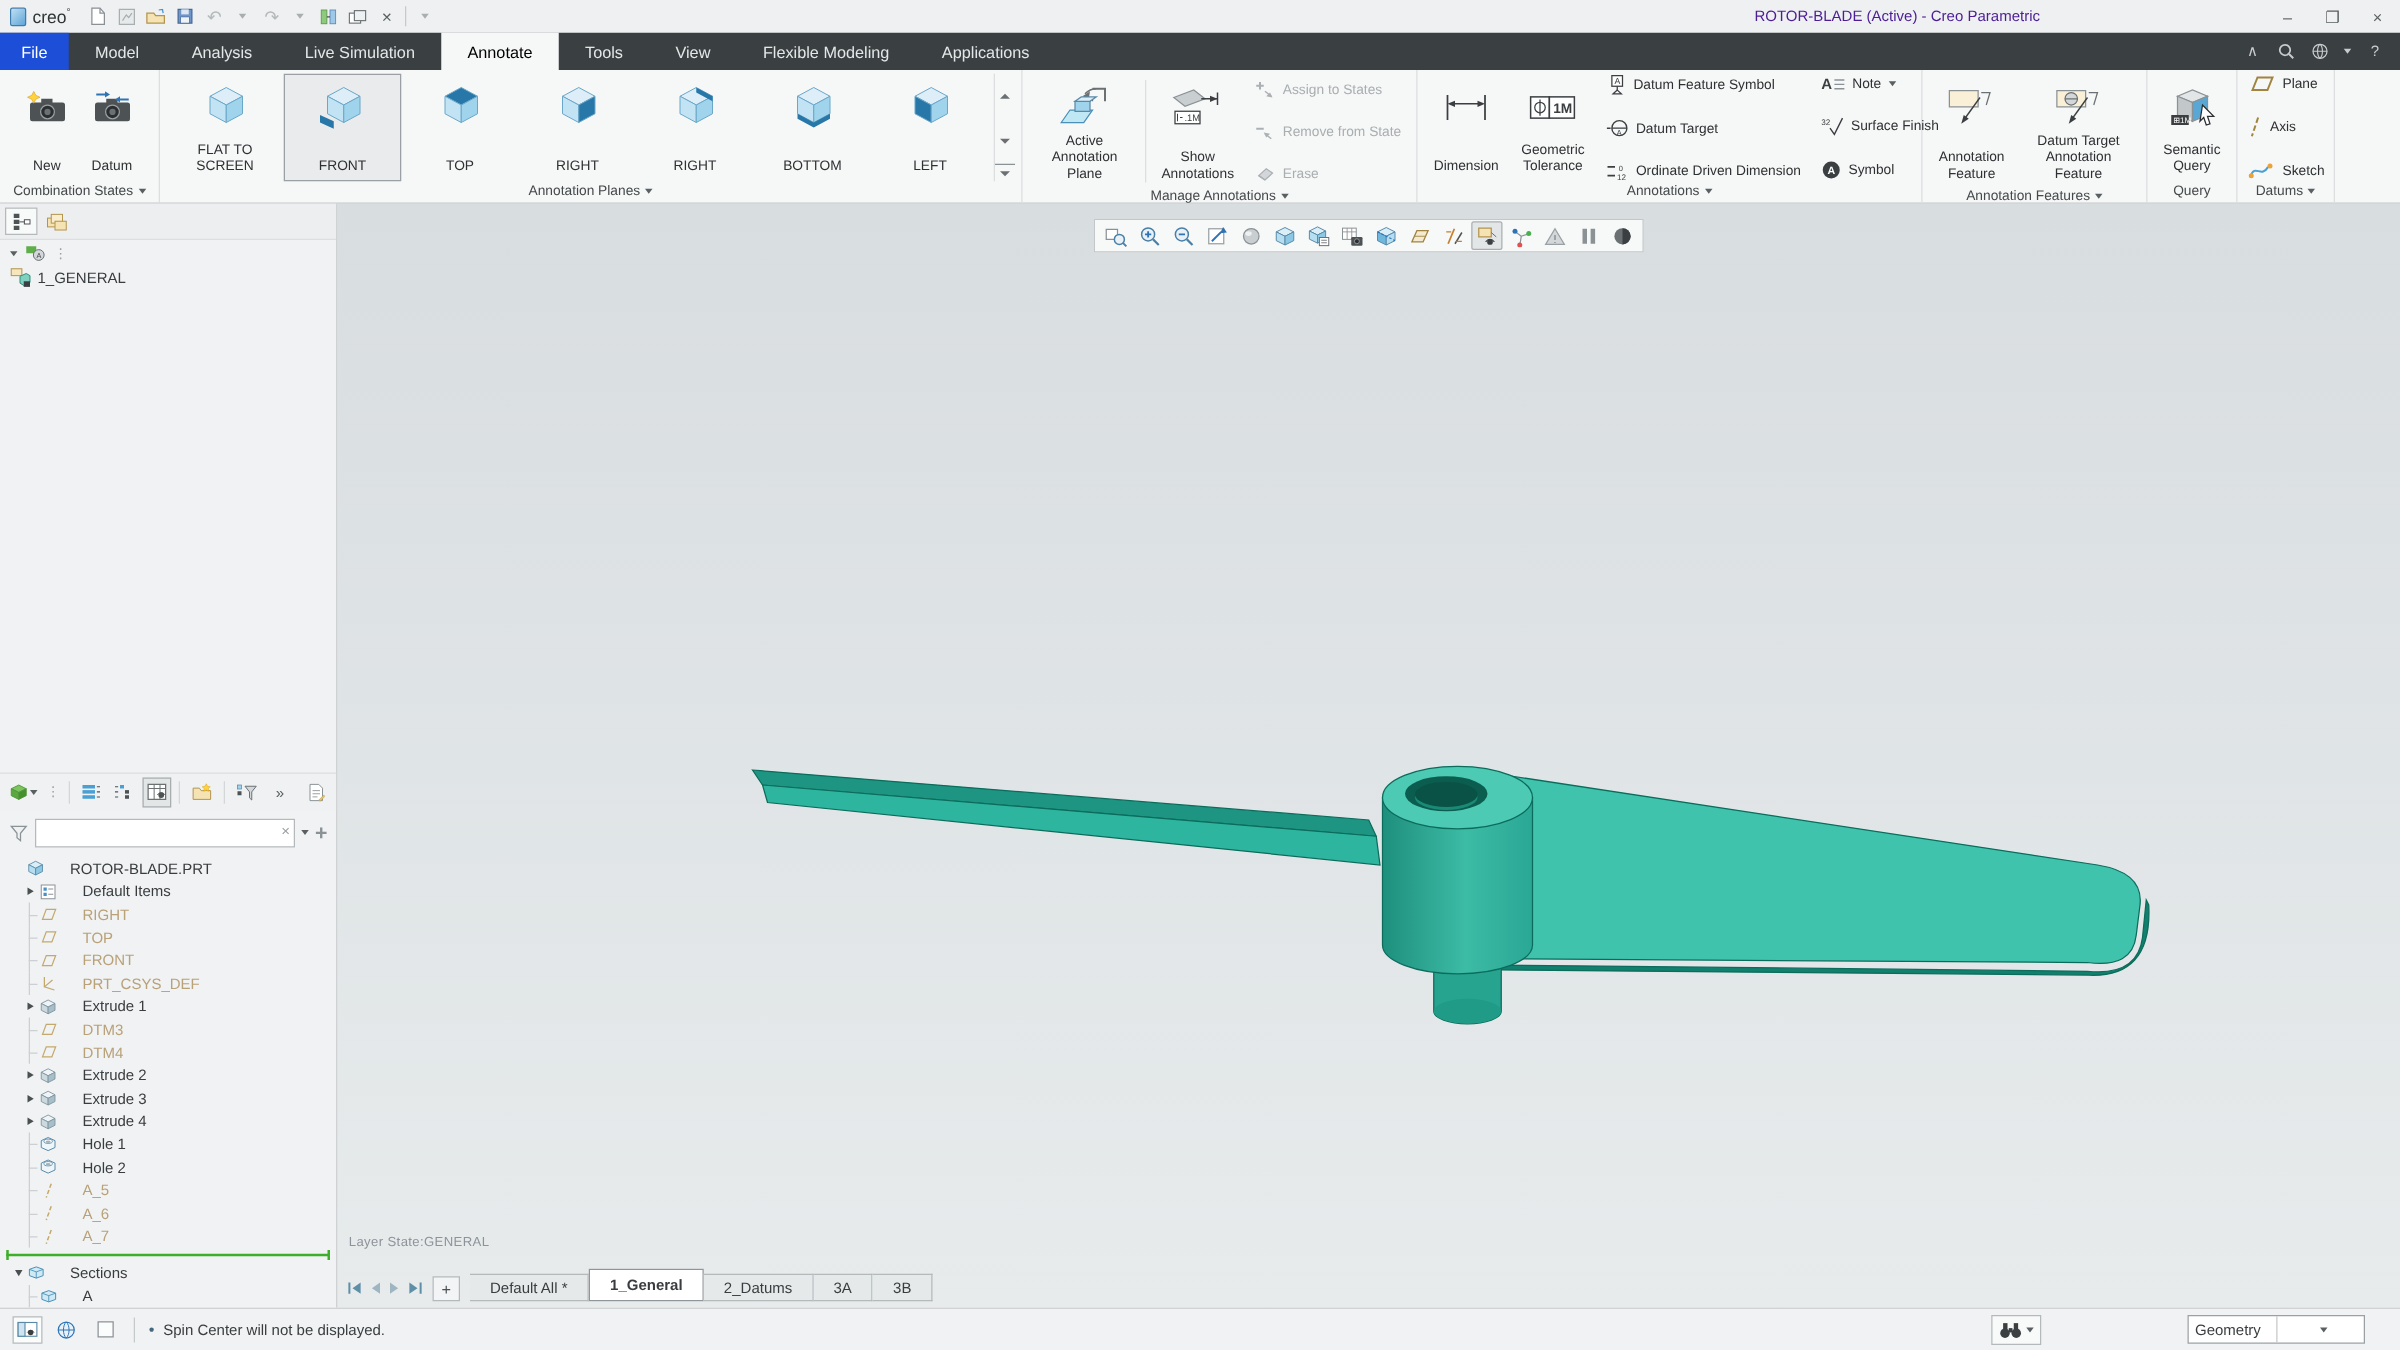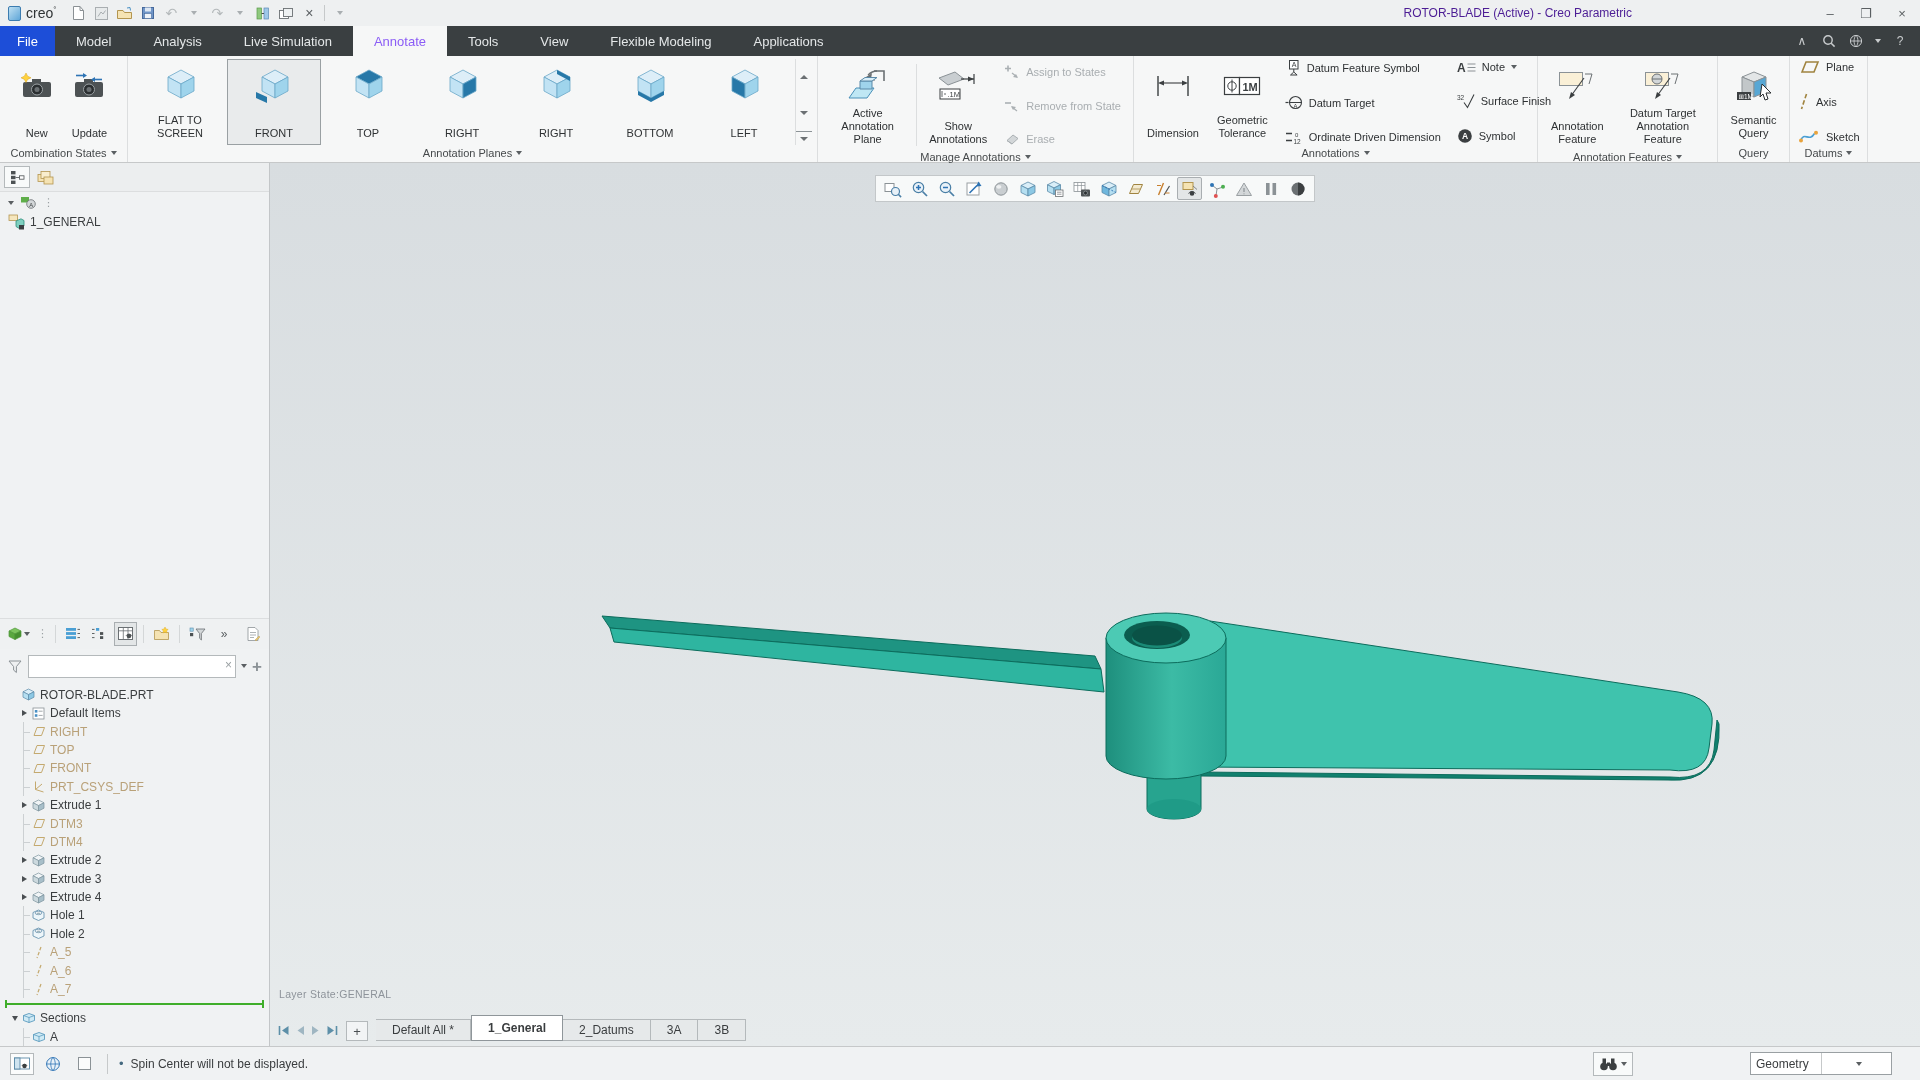--- a/index.html
+++ b/index.html
@@ -17,21 +17,21 @@
   .caret{width:0;height:0;border-left:3.5px solid transparent;border-right:3.5px solid transparent;border-top:4px solid #5a5f62;display:inline-block}
   .caret.dim{border-top-color:#a9aeb1}
   .qsep{width:1px;height:16px;background:#c6c9ca}
   .title-center{position:absolute;left:300px;right:288px;text-align:right;color:#4c1d95}
   .winbtns{margin-left:auto;display:flex}
   .winbtn{width:36px;height:26px;display:flex;align-items:center;justify-content:center;color:#5a5f62;font-size:13px}
   
   .tabbar{height:30px;background:#3a3f41;display:flex;align-items:stretch;font-size:13px;color:#e4e7e8}
   .tab{padding:0 21px;display:flex;align-items:center;cursor:default;white-space:nowrap}
   .tab.file{background:#1d4ed8;color:#fff;padding:0 17px}
-  .tab.active{background:#f6f7f7;color:#8b5cf6}
+  .tab.active{background:#f6f7f7;color:#000000}
   .tabbar-right{margin-left:auto;display:flex;align-items:center;gap:11px;padding-right:12px;color:#c9ccce;font-size:12px}
   .tr-ic{display:flex;align-items:center;justify-content:center;width:16px;height:16px}
   
   .ribbon{height:107px;background:#f6f7f7;border-bottom:1px solid #c6c8c9;display:flex;align-items:stretch}
   .rgroup{display:flex;flex-direction:column;border-right:1px solid #dcdedf}
   .rgroup.filler{border-right:none;flex:1}
   .rgroup-content{flex:1;display:flex;align-items:stretch;padding:3px 5px 0;gap:2px}
   .rgroup-label{height:17px;display:flex;align-items:center;justify-content:center;gap:4px;font-size:11px;color:#45494b;padding-bottom:2px}
   .bigbtn{display:flex;flex-direction:column;align-items:center;padding:5px 7px 4px;font-size:11px;color:#2e3133;text-align:center;line-height:1.18;border:1px solid transparent}
   .bigbtn .ic{height:42px;display:flex;align-items:center;justify-content:center}
@@ -63,21 +63,21 @@
   .tbtn.pressed{background:#e3e6e7;border-color:#a9aeb1}
   .tbsep{width:1px;height:18px;background:#d4d7d8;margin:0 2px}
   .more{color:#5a5f62;font-size:12px}
   .filterrow{display:flex;align-items:center;gap:5px;padding:6px 7px 4px}
   .filterbox{position:relative;flex:1;height:23px}
   .filterbox input{width:100%;height:100%;border:1px solid #b4b9bb;background:#fff;font:12px "Liberation Sans",sans-serif;padding:0 20px 0 6px;outline:none}
   .fclear{position:absolute;right:4px;top:3px;color:#9aa0a3;font-size:12px}
   .fplus{color:#8b9296;font-size:17px;font-weight:bold;line-height:1}
   .tree{padding-top:4px}
   .trow{height:18.4px;display:flex;align-items:center;padding-left:8px;white-space:nowrap}
-  .trow .tlbl{margin-left:4px}
+  .trow .tlbl{margin-left:20px}
   .trow.dim .tlbl{color:#b9a178}
   .tind{display:inline-block;height:1px}
   .guide{width:13px;align-self:stretch;position:relative;flex:0 0 13px}
   .guide::before{content:'';position:absolute;left:5px;top:0;bottom:0;border-left:1px solid #ccd0d2}
   .guide::after{content:'';position:absolute;left:5px;top:50%;width:7px;border-top:1px solid #ccd0d2}
   .arr{width:13px;flex:0 0 13px;display:flex;align-items:center;justify-content:center}
   .arr.right i{width:0;height:0;border-left:5px solid #4a4f52;border-top:3.5px solid transparent;border-bottom:3.5px solid transparent}
   .arr.down i{width:0;height:0;border-top:5px solid #4a4f52;border-left:3.5px solid transparent;border-right:3.5px solid transparent}
   .ticon{width:15px;display:flex;justify-content:center}
   .insert-line{height:2px;background:#3fae2a;margin:5px 5px 4px;position:relative}
@@ -236,21 +236,21 @@
               <rect x="3" y="9" width="28" height="15" rx="2" fill="#4d5254"></rect>
               <rect x="12" y="6" width="9" height="4" fill="#4d5254"></rect>
               <circle cx="17" cy="16.5" r="5.5" fill="#2b2f31" stroke="#9aa0a3"></circle>
               <circle cx="17" cy="16.5" r="2.5" fill="#6b7073"></circle>
               <path d="M4 2.5h8" stroke="#2e74b5" stroke-width="1.6"></path>
               <polygon points="11,0 15,2.5 11,5" fill="#2e74b5"></polygon>
               <path d="M22 6.5h8" stroke="#2e74b5" stroke-width="1.6"></path>
               <polygon points="23,4 19,6.5 23,9" fill="#2e74b5"></polygon>
             </svg>
           </span>
-        <span class="cap">Update</span>
+        <span class="cap">Datum</span>
       </div>
     </div>
     <div class="rgroup-label">
         <span>Combination States</span>
         <span class="caret"></span>
       </div>
   </div>
 
   <div class="rgroup">
     <div class="rgroup-content">

